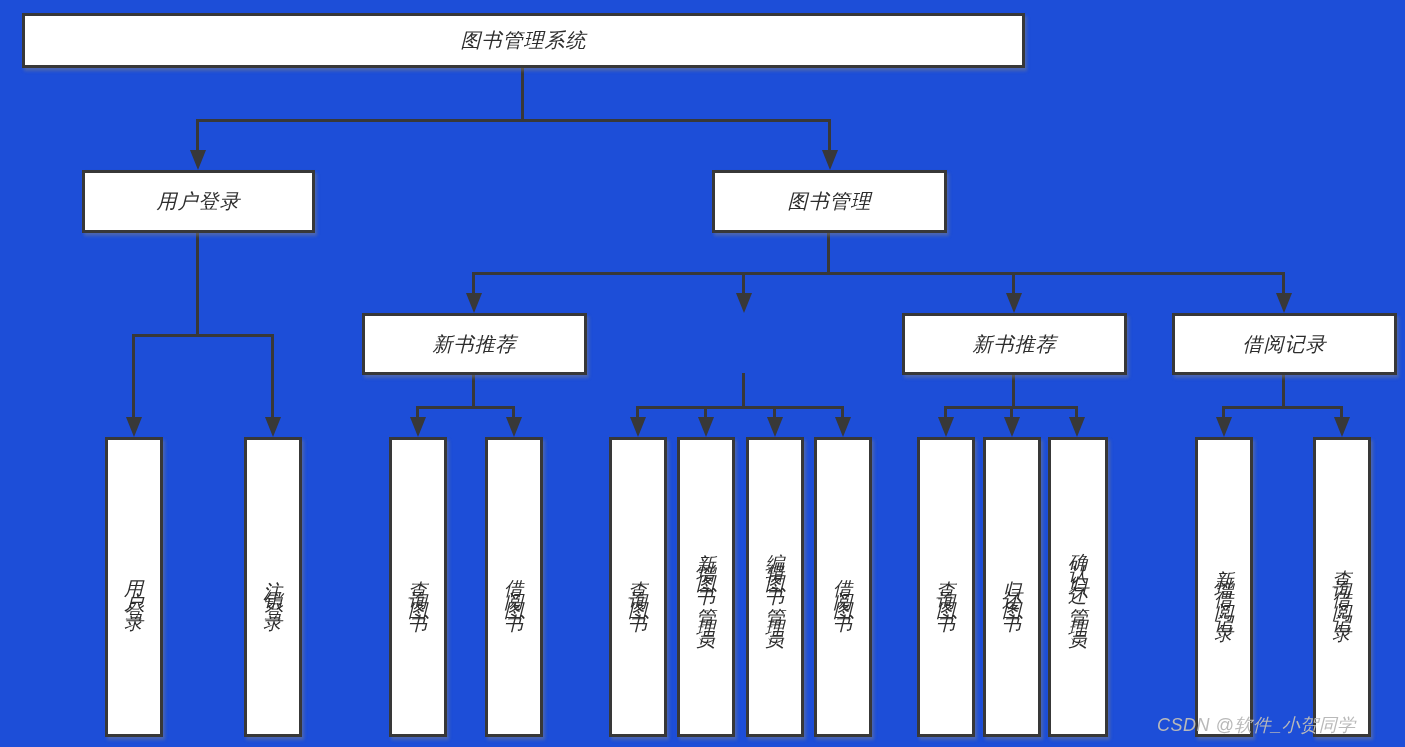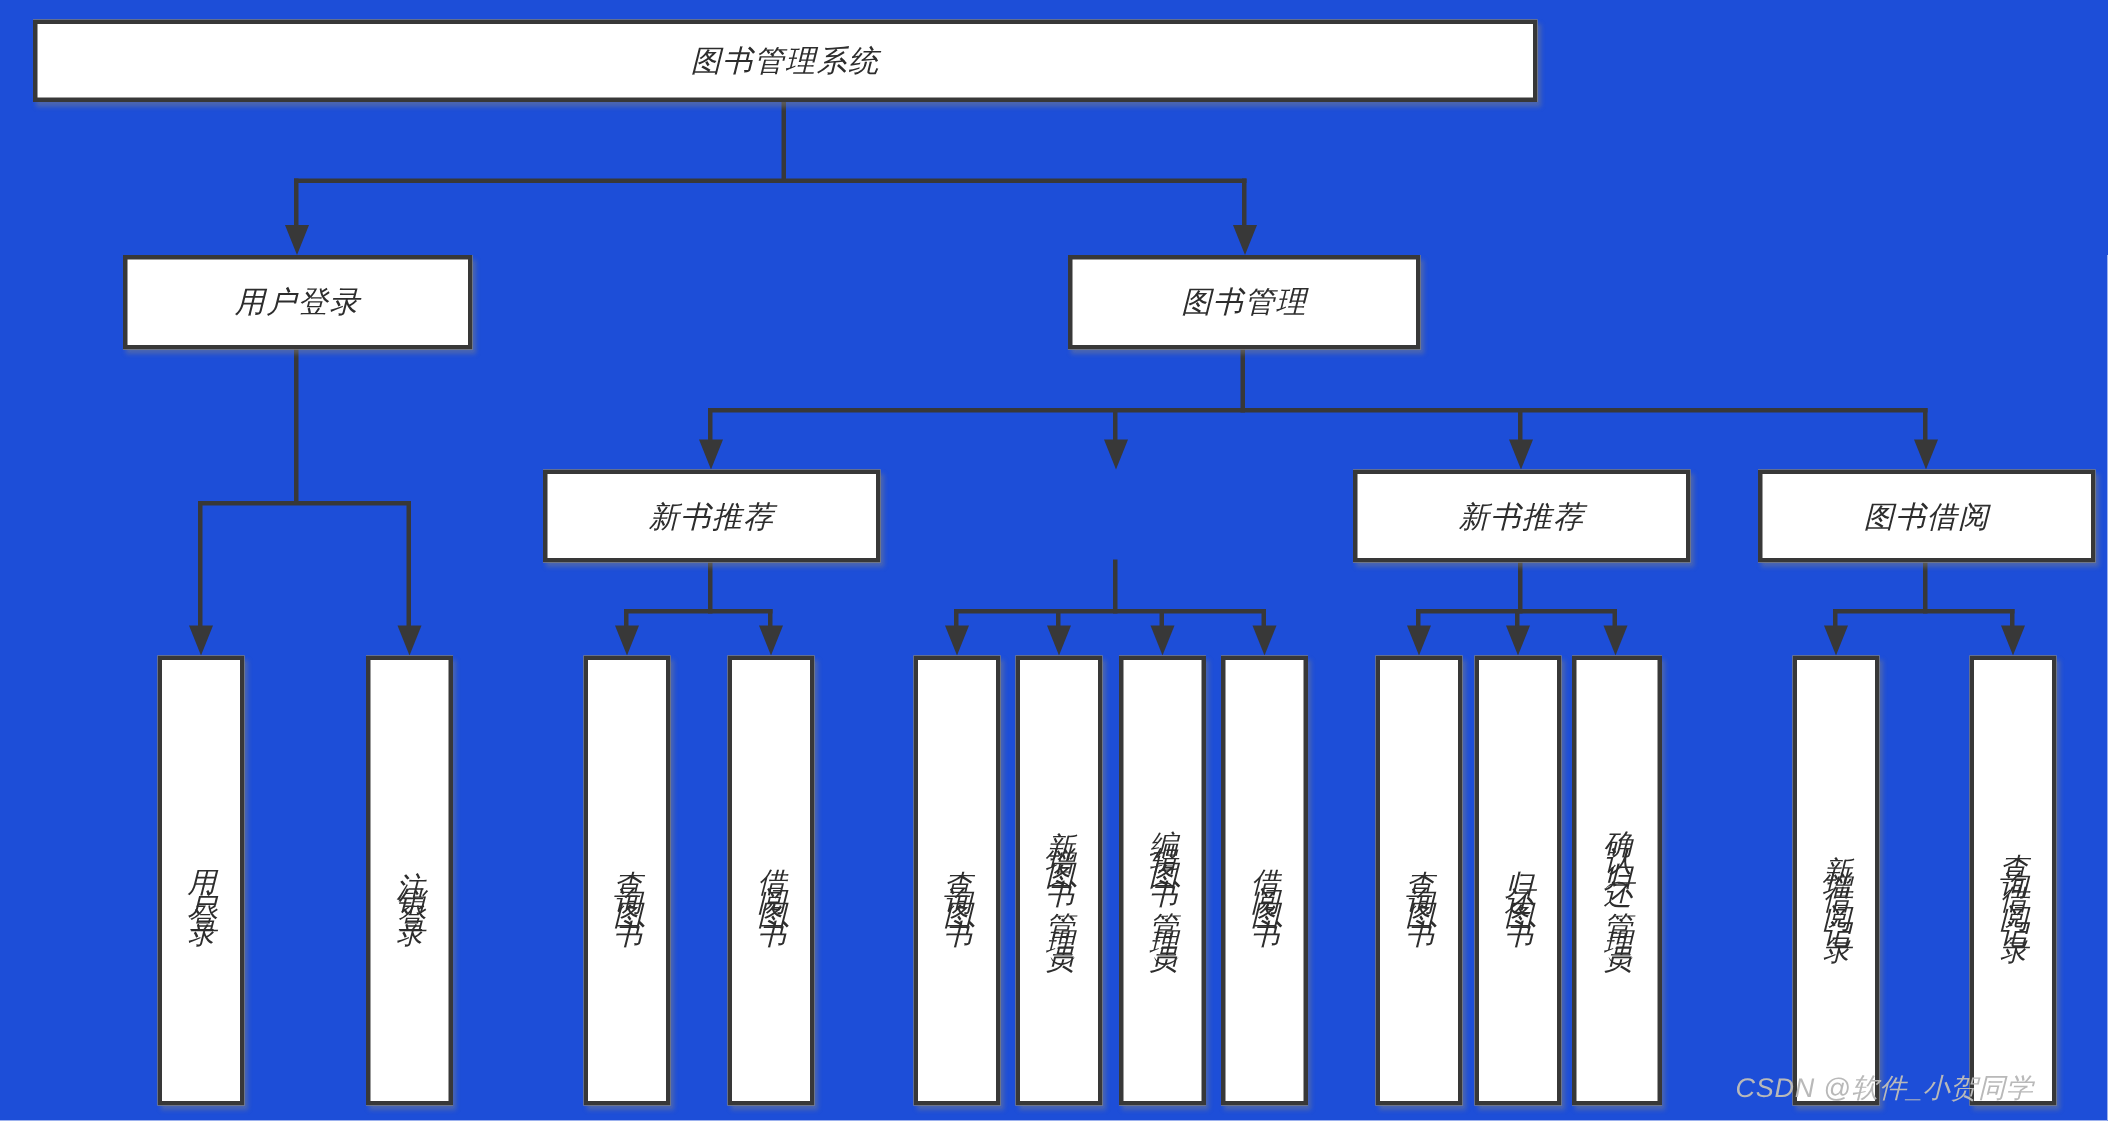--- a/index.html
+++ b/index.html
@@ -128,21 +128,21 @@
   <div class="ar" style="left:1216px;top:417px"></div>
   <div class="ar" style="left:1334px;top:417px"></div>
 
   <div class="box hbox" style="left:22px;top:13px;width:1003px;height:55px">图书管理系统</div>
 
   <div class="box hbox" style="left:82px;top:170px;width:233px;height:63px">用户登录</div>
   <div class="box hbox" style="left:712px;top:170px;width:235px;height:63px">图书管理</div>
 
   <div class="box hbox" style="left:362px;top:313px;width:225px;height:62px">新书推荐</div>
   <div class="box hbox" style="left:902px;top:313px;width:225px;height:62px">新书推荐</div>
-  <div class="box hbox" style="left:1172px;top:313px;width:225px;height:62px">图书借阅</div>
+  <div class="box hbox" style="left:1172px;top:313px;width:225px;height:62px">借阅记录</div>
 
   <div class="box vbox" style="left:105px;top:437px;width:58px;height:300px">用户登录</div>
   <div class="box vbox" style="left:244px;top:437px;width:58px;height:300px">注销登录</div>
 
   <div class="box vbox" style="left:389px;top:437px;width:58px;height:300px">查询图书</div>
   <div class="box vbox" style="left:485px;top:437px;width:58px;height:300px">借阅图书</div>
 
   <div class="box vbox" style="left:609px;top:437px;width:58px;height:300px">查询图书</div>
   <div class="box vbox" style="left:677px;top:437px;width:58px;height:300px">新增图书（管理员）</div>
   <div class="box vbox" style="left:746px;top:437px;width:58px;height:300px">编辑图书（管理员）</div>

